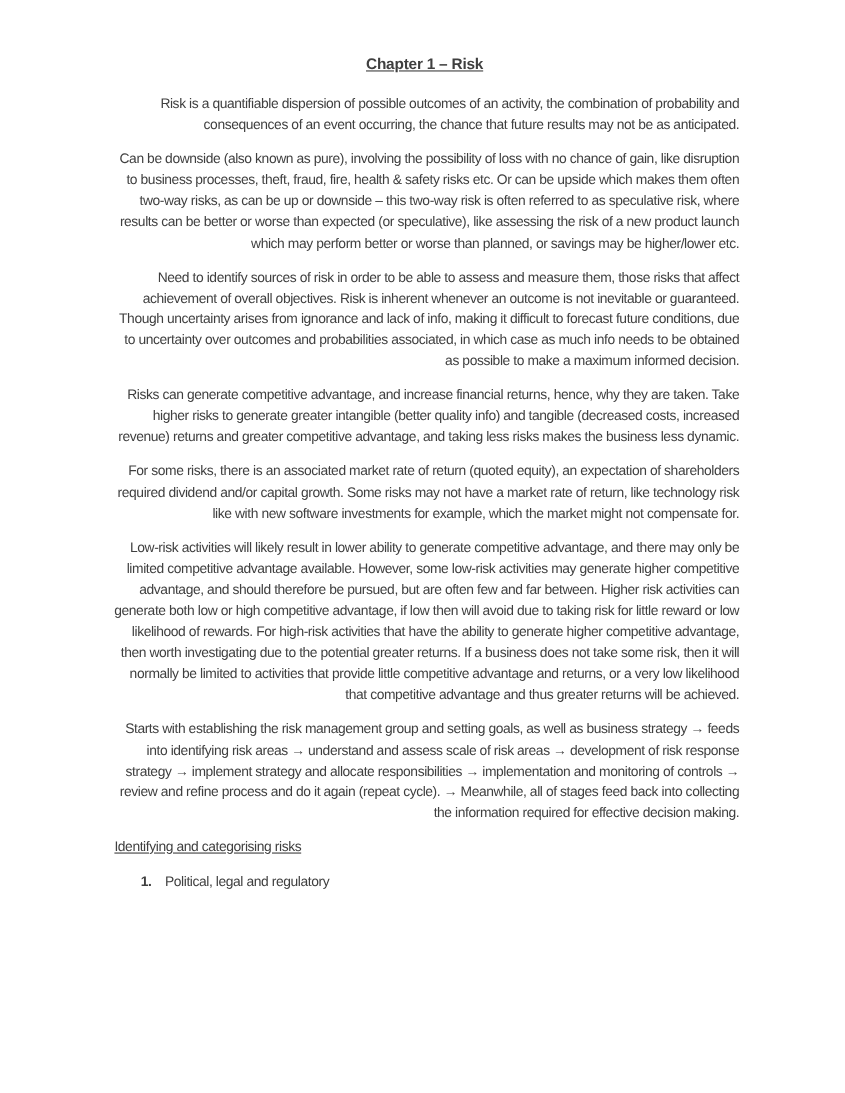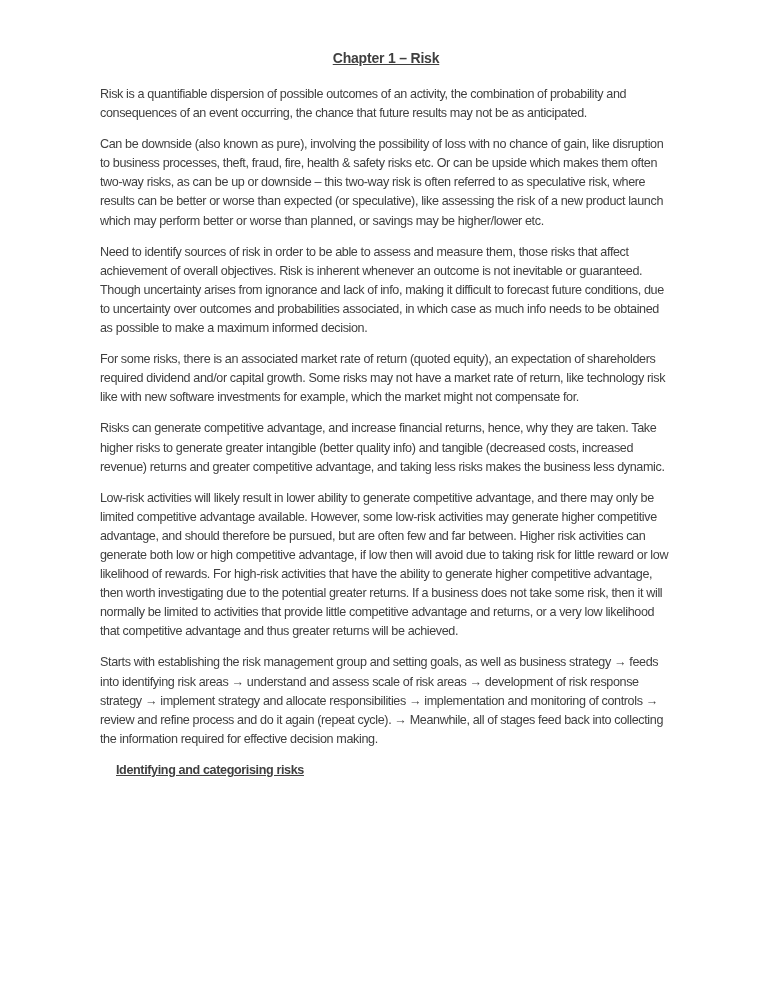--- a/index.html
+++ b/index.html
@@ -29,36 +29,36 @@
     text-decoration: underline;
     text-align: center;
     letter-spacing: -0.2px;
     margin: 0 0 19px 0;
   }
   .page p {
     font-size: 12.6px;
     line-height: 19.1px;
     letter-spacing: -0.38px;
     margin: 0 0 12px 0;
-    text-align: left;
+    text-align: right;
   }
   .heading-bold {
     font-size: 12.6px;
     font-weight: bold;
     letter-spacing: -0.38px;
     line-height: 19.1px;
     margin: 2px 0 12px 0;
   }
   .heading-underline {
     font-size: 12.6px;
-    font-weight: bold;
+    font-weight: normal;
     text-decoration: underline;
     letter-spacing: -0.38px;
     line-height: 19.1px;
-    margin: 2px 0 12px 16px;
+    margin: 2px 0 12px 4px;
   }
   .risk-list {
     list-style: none;
     margin: 4px 0 0 0;
     padding: 0;
   }
   .risk-list li {
     font-size: 12.6px;
     line-height: 19.1px;
     letter-spacing: -0.38px;
@@ -76,26 +76,31 @@
 <div class="page">
 
   <h1 class="title">Chapter 1 – Risk</h1>
 
   <p>Risk is a quantifiable dispersion of possible outcomes of an activity, the combination of probability and consequences of an event occurring, the chance that future results may not be as anticipated.</p>
 
   <p>Can be downside (also known as pure), involving the possibility of loss with no chance of gain, like disruption to business processes, theft, fraud, fire, health &amp; safety risks etc. Or can be upside which makes them often two-way risks, as can be up or downside – this two-way risk is often referred to as speculative risk, where results can be better or worse than expected (or speculative), like assessing the risk of a new product launch which may perform better or worse than planned, or savings may be higher/lower etc.</p>
 
   <p>Need to identify sources of risk in order to be able to assess and measure them, those risks that affect achievement of overall objectives. Risk is inherent whenever an outcome is not inevitable or guaranteed. Though uncertainty arises from ignorance and lack of info, making it difficult to forecast future conditions, due to uncertainty over outcomes and probabilities associated, in which case as much info needs to be obtained as possible to make a maximum informed decision.</p>
 
+  <p>Risks can generate competitive advantage, and increase financial returns, hence, why they are taken. Take higher risks to generate greater intangible (better quality info) and tangible (decreased costs, increased revenue) returns and greater competitive advantage, and taking less risks makes the business less dynamic.</p>
+
   <p>For some risks, there is an associated market rate of return (quoted equity), an expectation of shareholders required dividend and/or capital growth. Some risks may not have a market rate of return, like technology risk like with new software investments for example, which the market might not compensate for.</p>
-
-  <p>Risks can generate competitive advantage, and increase financial returns, hence, why they are taken. Take higher risks to generate greater intangible (better quality info) and tangible (decreased costs, increased revenue) returns and greater competitive advantage, and taking less risks makes the business less dynamic.</p>
 
   <p>Low-risk activities will likely result in lower ability to generate competitive advantage, and there may only be limited competitive advantage available. However, some low-risk activities may generate higher competitive advantage, and should therefore be pursued, but are often few and far between. Higher risk activities can generate both low or high competitive advantage, if low then will avoid due to taking risk for little reward or low likelihood of rewards. For high-risk activities that have the ability to generate higher competitive advantage, then worth investigating due to the potential greater returns. If a business does not take some risk, then it will normally be limited to activities that provide little competitive advantage and returns, or a very low likelihood that competitive advantage and thus greater returns will be achieved.</p>
 
 
   <p>Starts with establishing the risk management group and setting goals, as well as business strategy → feeds into identifying risk areas → understand and assess scale of risk areas → development of risk response strategy → implement strategy and allocate responsibilities → implementation and monitoring of controls → review and refine process and do it again (repeat cycle).  → Meanwhile, all of stages feed back into collecting the information required for effective decision making.</p>
 
   <h3 class="heading-underline">Identifying and categorising risks</h3>
 
 
+  <ol class="risk-list">
+    <li>
+      <span class="num">1.</span><span class="li-text">Political, legal and regulatory</span>
+    </li>
+  </ol>
 
 </div>
 
 </body></html>

